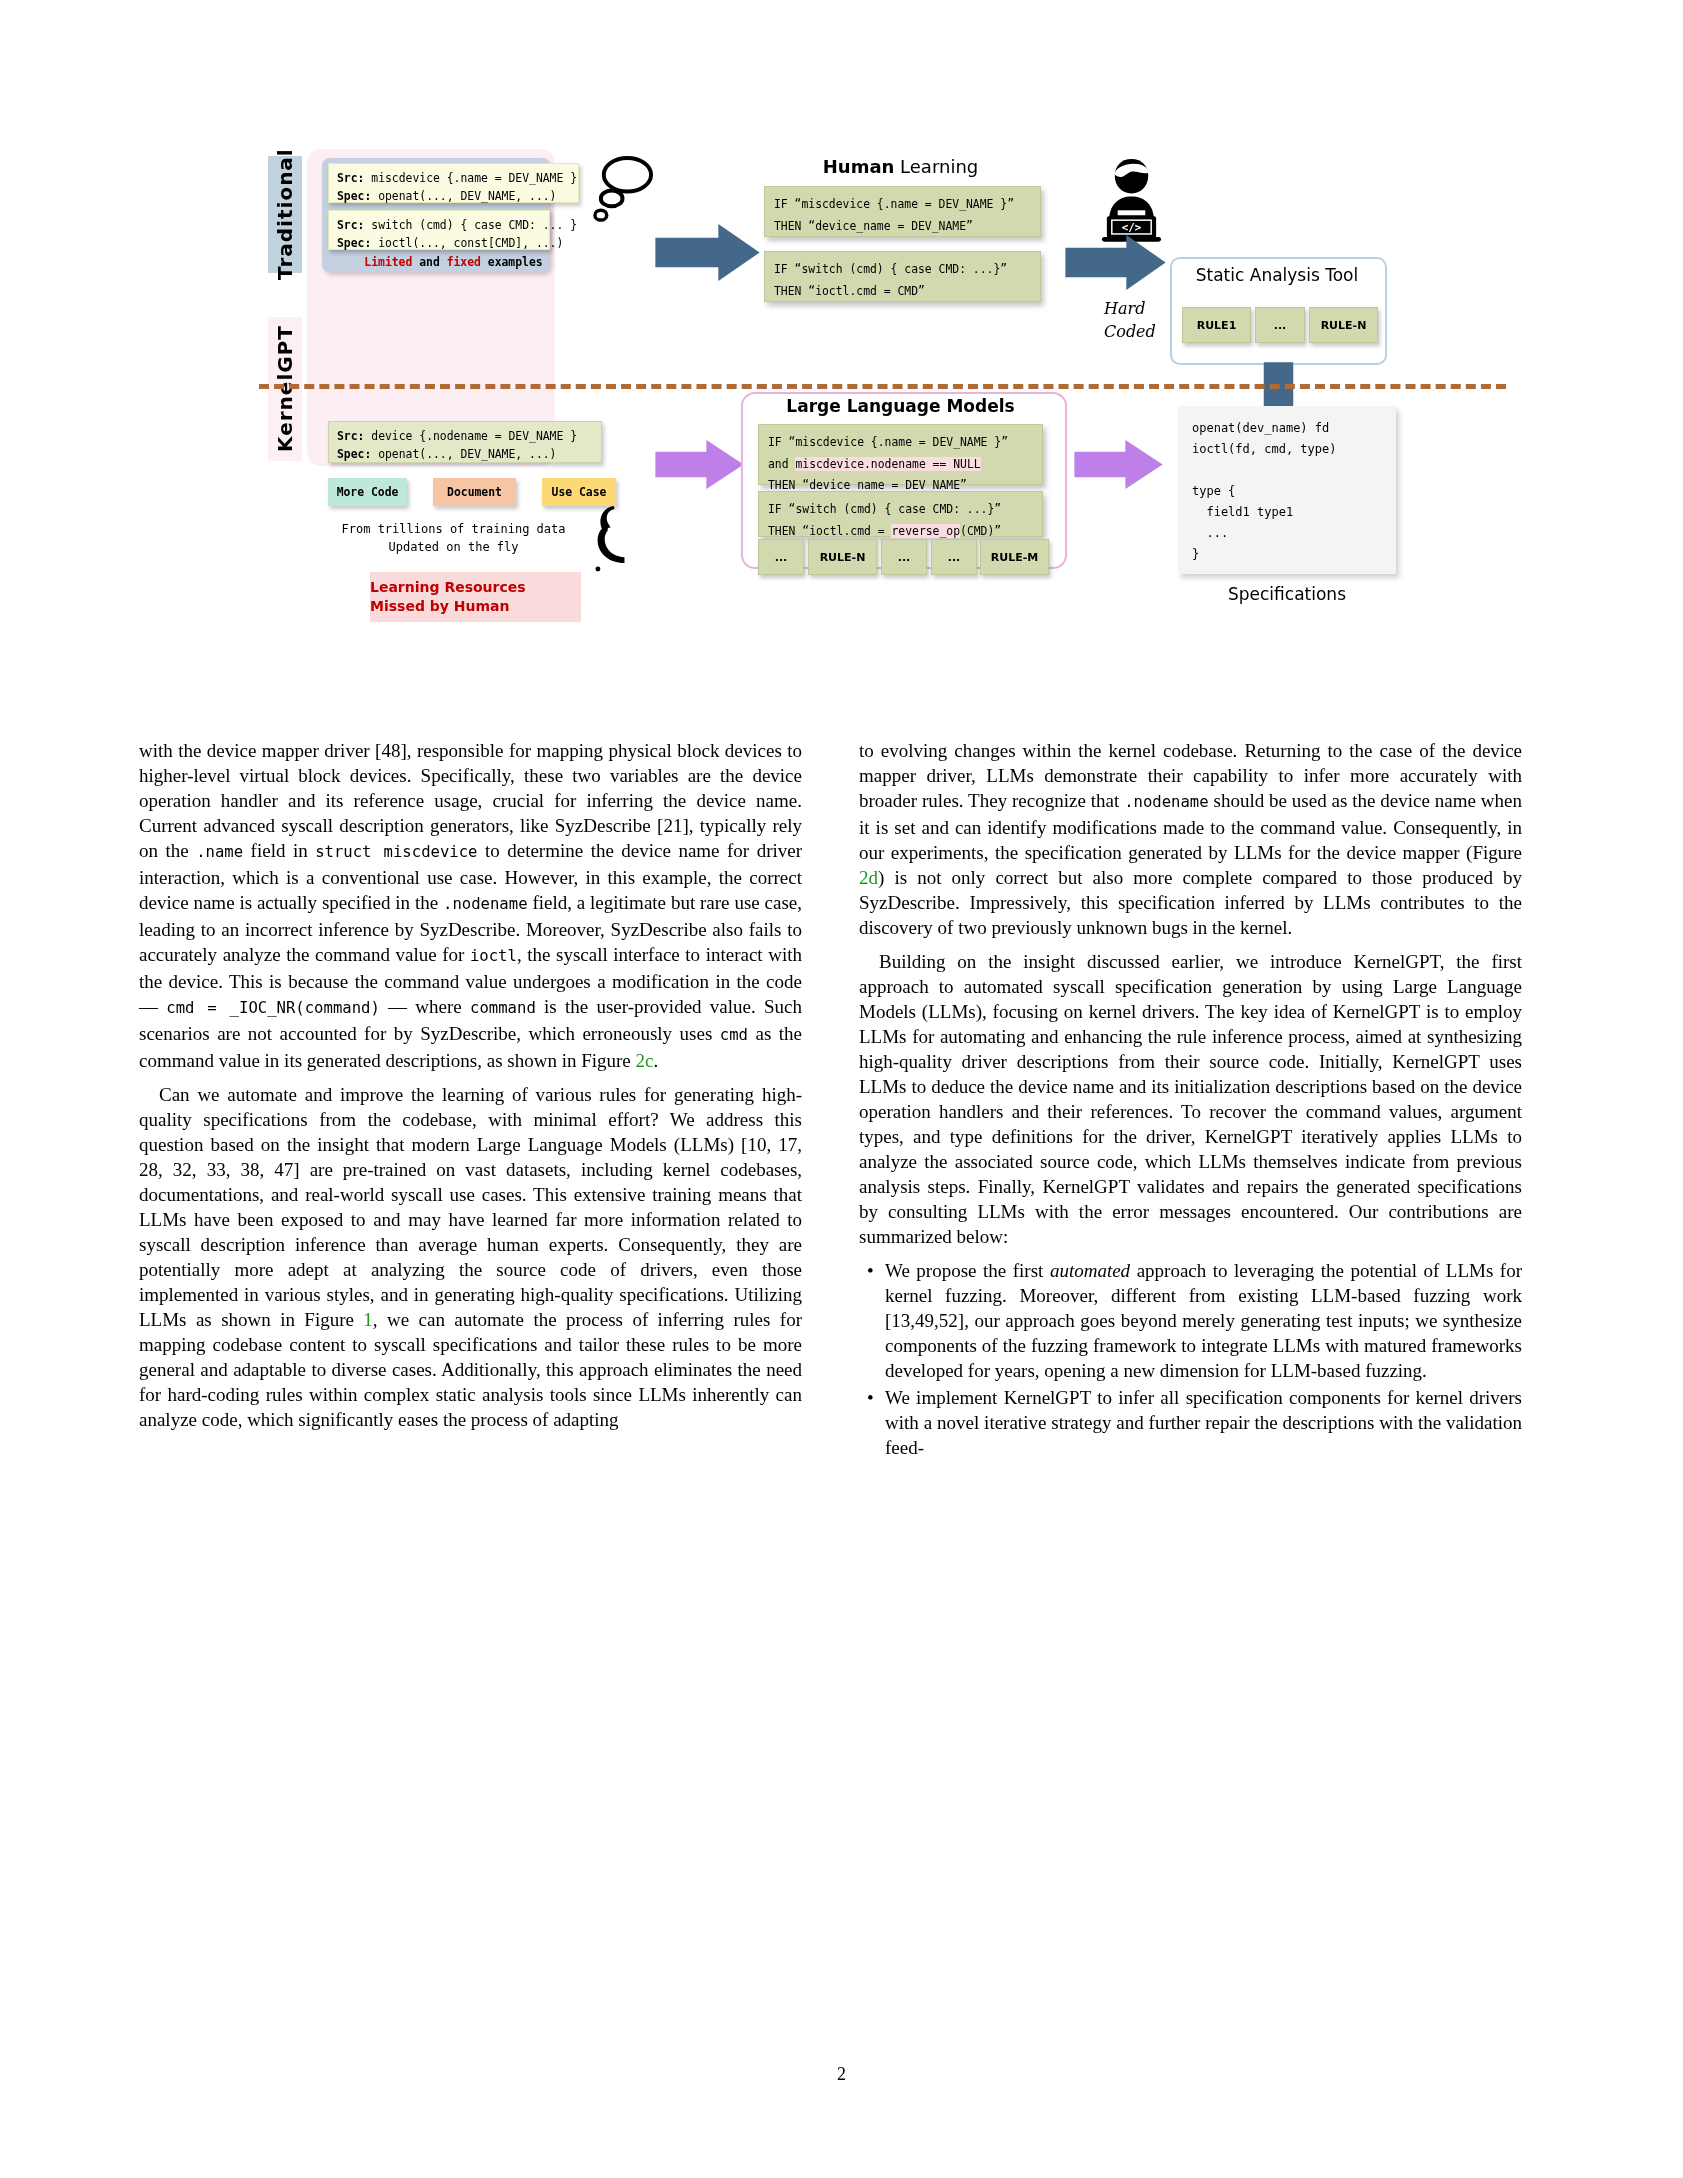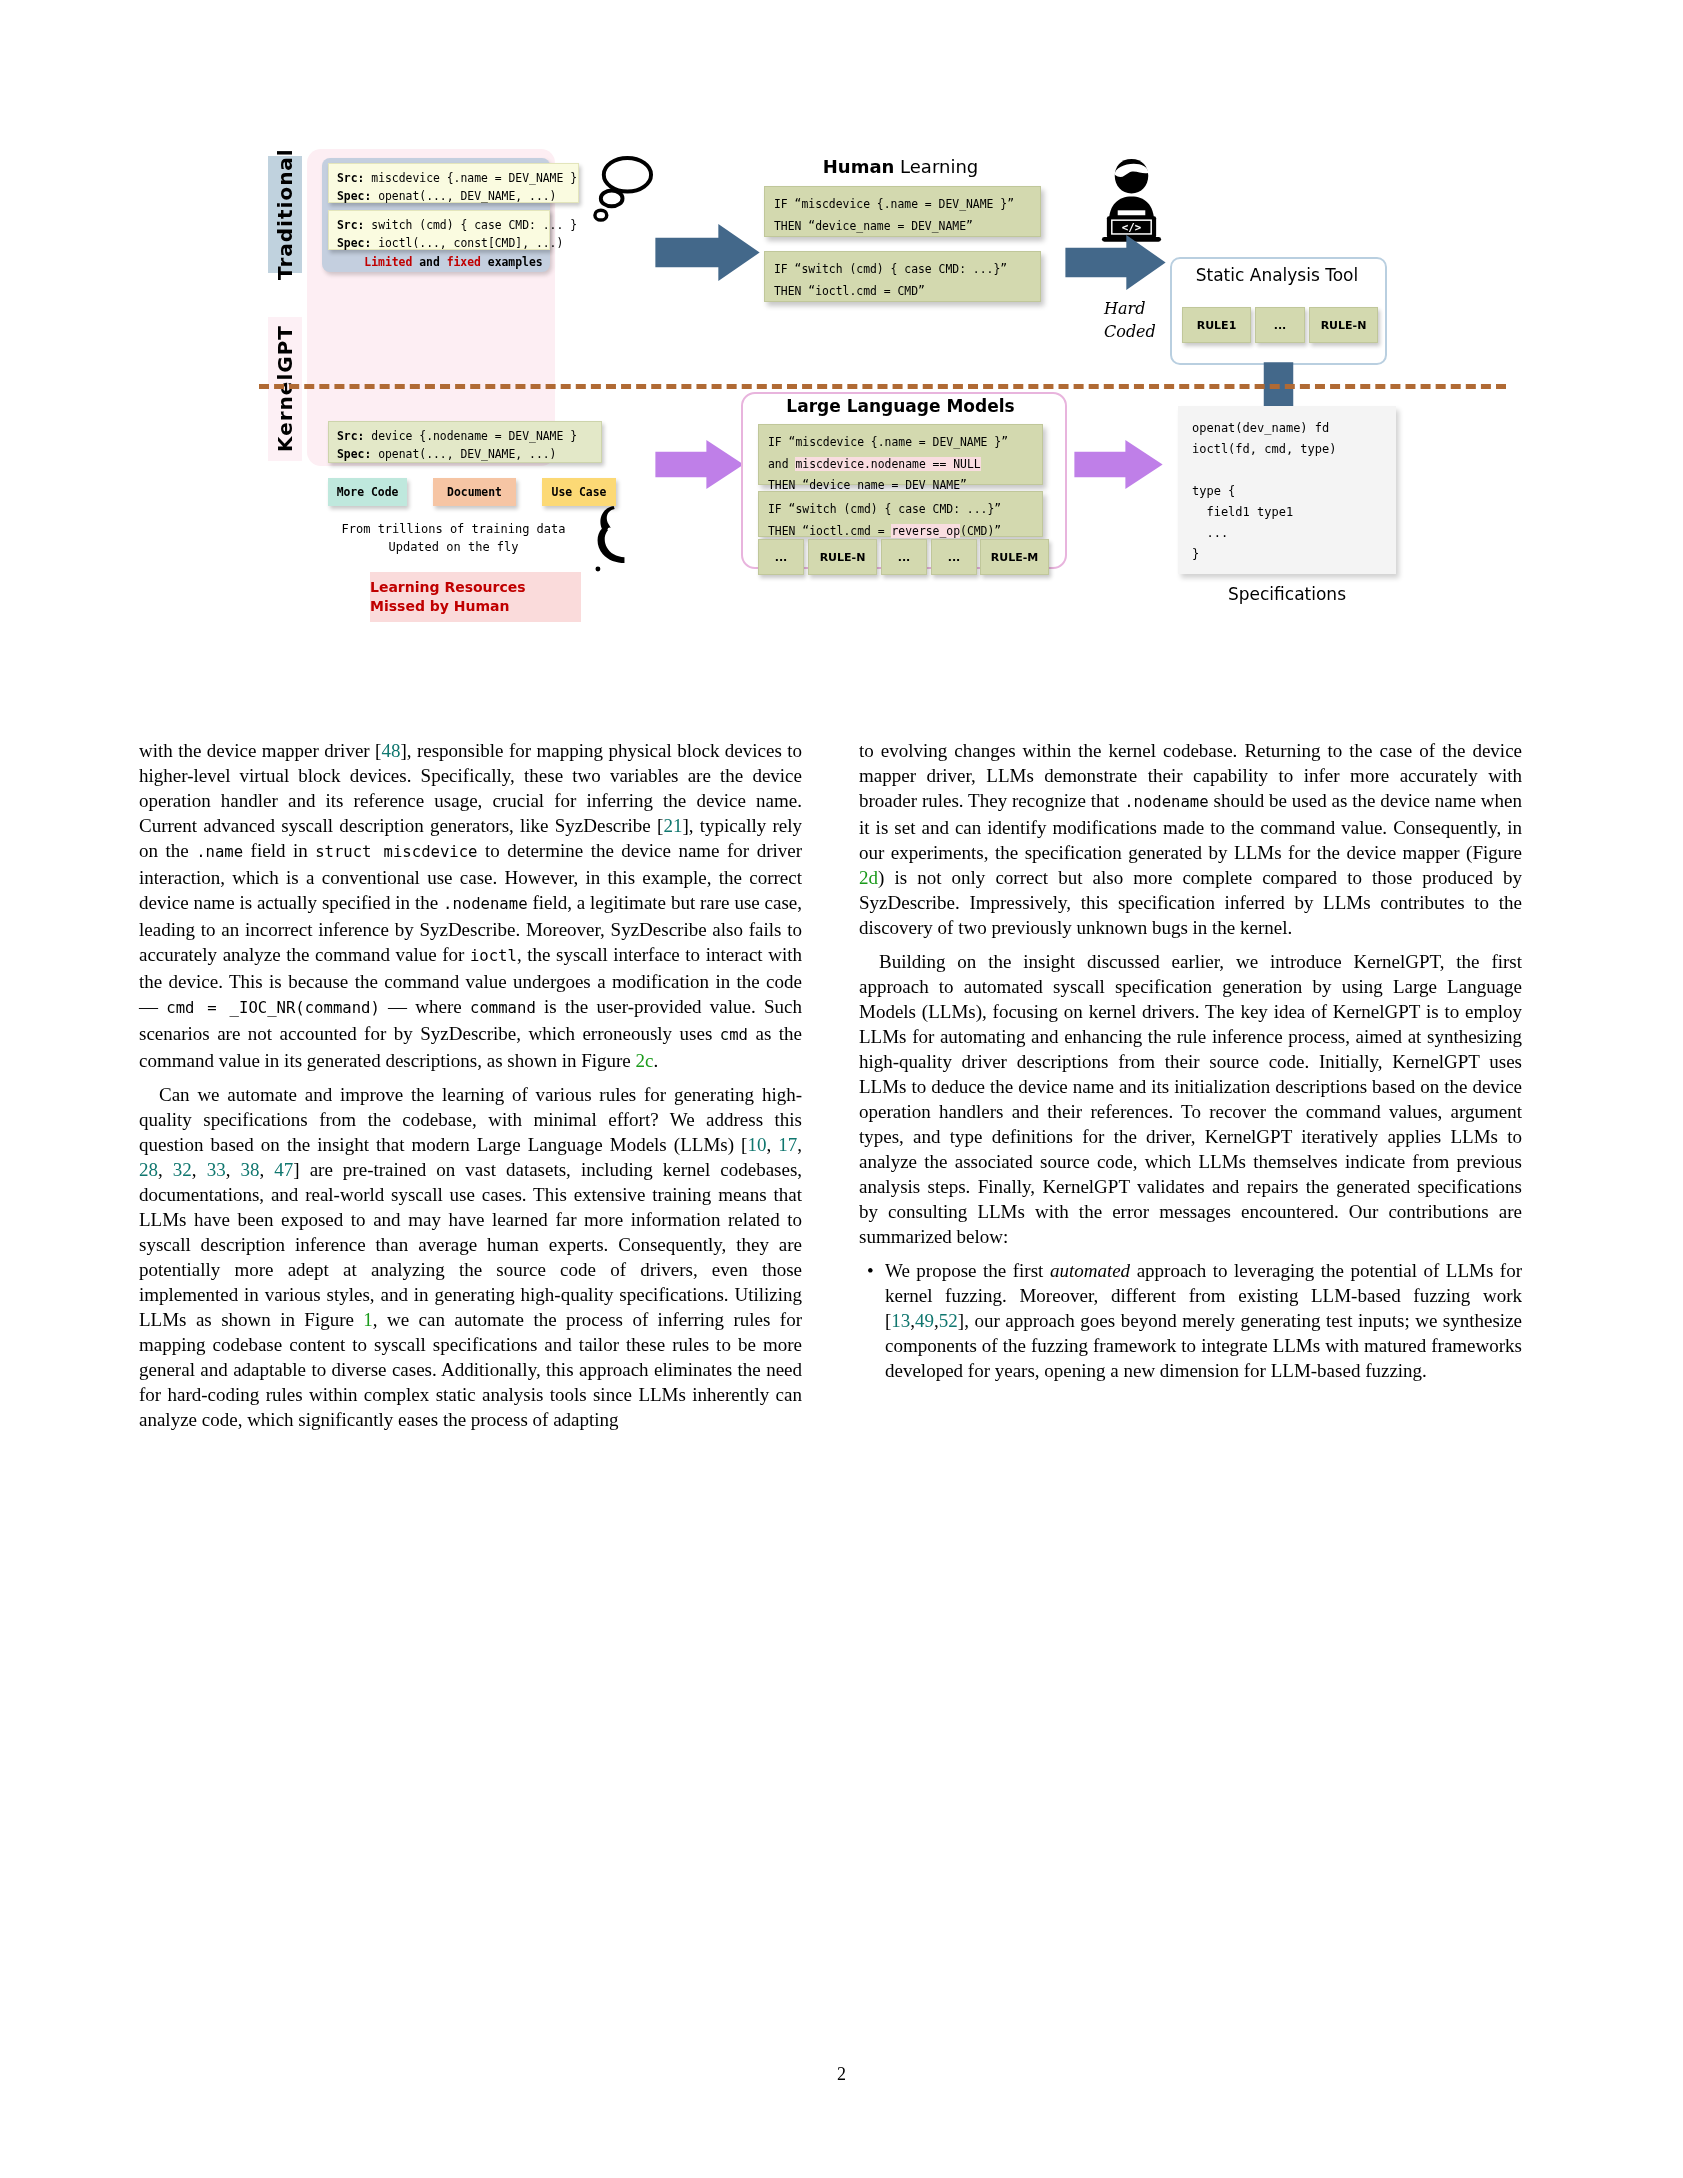--- a/index.html
+++ b/index.html
@@ -211,21 +211,21 @@
     text-indent:0;
     font-family:"Liberation Serif", serif;
     hyphens:none;
   }
   .para.indent { text-indent:20px; }
   .para + .para { margin-top:9px; }
   code, .mono {
     font-family:"DejaVu Sans Mono", monospace;
     font-size:15.6px;
   }
-  .ref { color:#0f766e; }
+  .ref { color:#000000; }
   .ref-green { color:#1a9a1a; }
 
   ul.contrib {
     margin:9px 0 0 0; padding:0 0 0 26px;
     list-style:none;
   }
   ul.contrib li {
     position:relative;
     font-size:19px; line-height:25px;
     text-align:justify;
@@ -371,17 +371,18 @@
 <div id="col-left">
   <p class="para" id="left-para-1"><span>with the device mapper driver [</span><span class="ref">48</span><span>], responsible for mapping physical block devices to higher-level virtual block devices. Specifically, these two variables are the device operation handler and its reference usage, crucial for inferring the device name. Current advanced syscall description generators, like SyzDescribe [</span><span class="ref">21</span><span>], typically rely on the </span><code>.name</code><span> field in </span><code>struct miscdevice</code><span> to determine the device name for driver interaction, which is a conventional use case. However, in this example, the correct device name is actually specified in the </span><code>.nodename</code><span> field, a legitimate but rare use case, leading to an incorrect inference by SyzDescribe. Moreover, SyzDescribe also fails to accurately analyze the command value for </span><code>ioctl</code><span>, the syscall interface to interact with the device. This is because the command value undergoes a modification in the code — </span><code>cmd = _IOC_NR(command)</code><span> — where </span><code>command</code><span> is the user-provided value. Such scenarios are not accounted for by SyzDescribe, which erroneously uses </span><code>cmd</code><span> as the command value in its generated descriptions, as shown in Figure </span><span class="ref-green">2c</span><span>.</span></p>
   <p class="para indent" id="left-para-2"><span>Can we automate and improve the learning of various rules for generating high-quality specifications from the codebase, with minimal effort? We address this question based on the insight that modern Large Language Models (LLMs) [</span><span class="ref">10</span><span>, </span><span class="ref">17</span><span>, </span><span class="ref">28</span><span>, </span><span class="ref">32</span><span>, </span><span class="ref">33</span><span>, </span><span class="ref">38</span><span>, </span><span class="ref">47</span><span>] are pre-trained on vast datasets, including kernel codebases, documentations, and real-world syscall use cases. This extensive training means that LLMs have been exposed to and may have learned far more information related to syscall description inference than average human experts. Consequently, they are potentially more adept at analyzing the source code of drivers, even those implemented in various styles, and in generating high-quality specifications. Utilizing LLMs as shown in Figure </span><span class="ref-green">1</span><span>, we can automate the process of inferring rules for mapping codebase content to syscall specifications and tailor these rules to be more general and adaptable to diverse cases. Additionally, this approach eliminates the need for hard-coding rules within complex static analysis tools since LLMs inherently can analyze code, which significantly eases the process of adapting</span></p>
 </div>
 
 <div id="col-right">
   <p class="para" id="right-para-1"><span>to evolving changes within the kernel codebase. Returning to the case of the device mapper driver, LLMs demonstrate their capability to infer more accurately with broader rules. They recognize that </span><code>.nodename</code><span> should be used as the device name when it is set and can identify modifications made to the command value. Consequently, in our experiments, the specification generated by LLMs for the device mapper (Figure </span><span class="ref-green">2d</span><span>) is not only correct but also more complete compared to those produced by SyzDescribe. Impressively, this specification inferred by LLMs contributes to the discovery of two previously unknown bugs in the kernel.</span></p>
   <p class="para indent" id="right-para-2"><span>Building on the insight discussed earlier, we introduce KernelGPT, the first approach to automated syscall specification generation by using Large Language Models (LLMs), focusing on kernel drivers. The key idea of KernelGPT is to employ LLMs for automating and enhancing the rule inference process, aimed at synthesizing high-quality driver descriptions from their source code. Initially, KernelGPT uses LLMs to deduce the device name and its initialization descriptions based on the device operation handlers and their references. To recover the command values, argument types, and type definitions for the driver, KernelGPT iteratively applies LLMs to analyze the associated source code, which LLMs themselves indicate from previous analysis steps. Finally, KernelGPT validates and repairs the generated specifications by consulting LLMs with the error messages encountered. Our contributions are summarized below:</span></p>
   <ul class="contrib" id="contrib-list">
       <li><span>We propose the first </span><em>automated</em><span> approach to leveraging the potential of LLMs for kernel fuzzing. Moreover, different from existing LLM-based fuzzing work [</span><span class="ref">13</span><span>,</span><span class="ref">49</span><span>,</span><span class="ref">52</span><span>], our approach goes beyond merely generating test inputs; we synthesize components of the fuzzing framework to integrate LLMs with matured frameworks developed for years, opening a new dimension for LLM-based fuzzing.</span></li>
+      <li><span>We implement KernelGPT to infer all specification components for kernel drivers with a novel iterative strategy and further repair the descriptions with the validation feed-</span></li>
     </ul>
 </div>
 
 <div id="page-number">2</div>
 
 
 </body></html>

